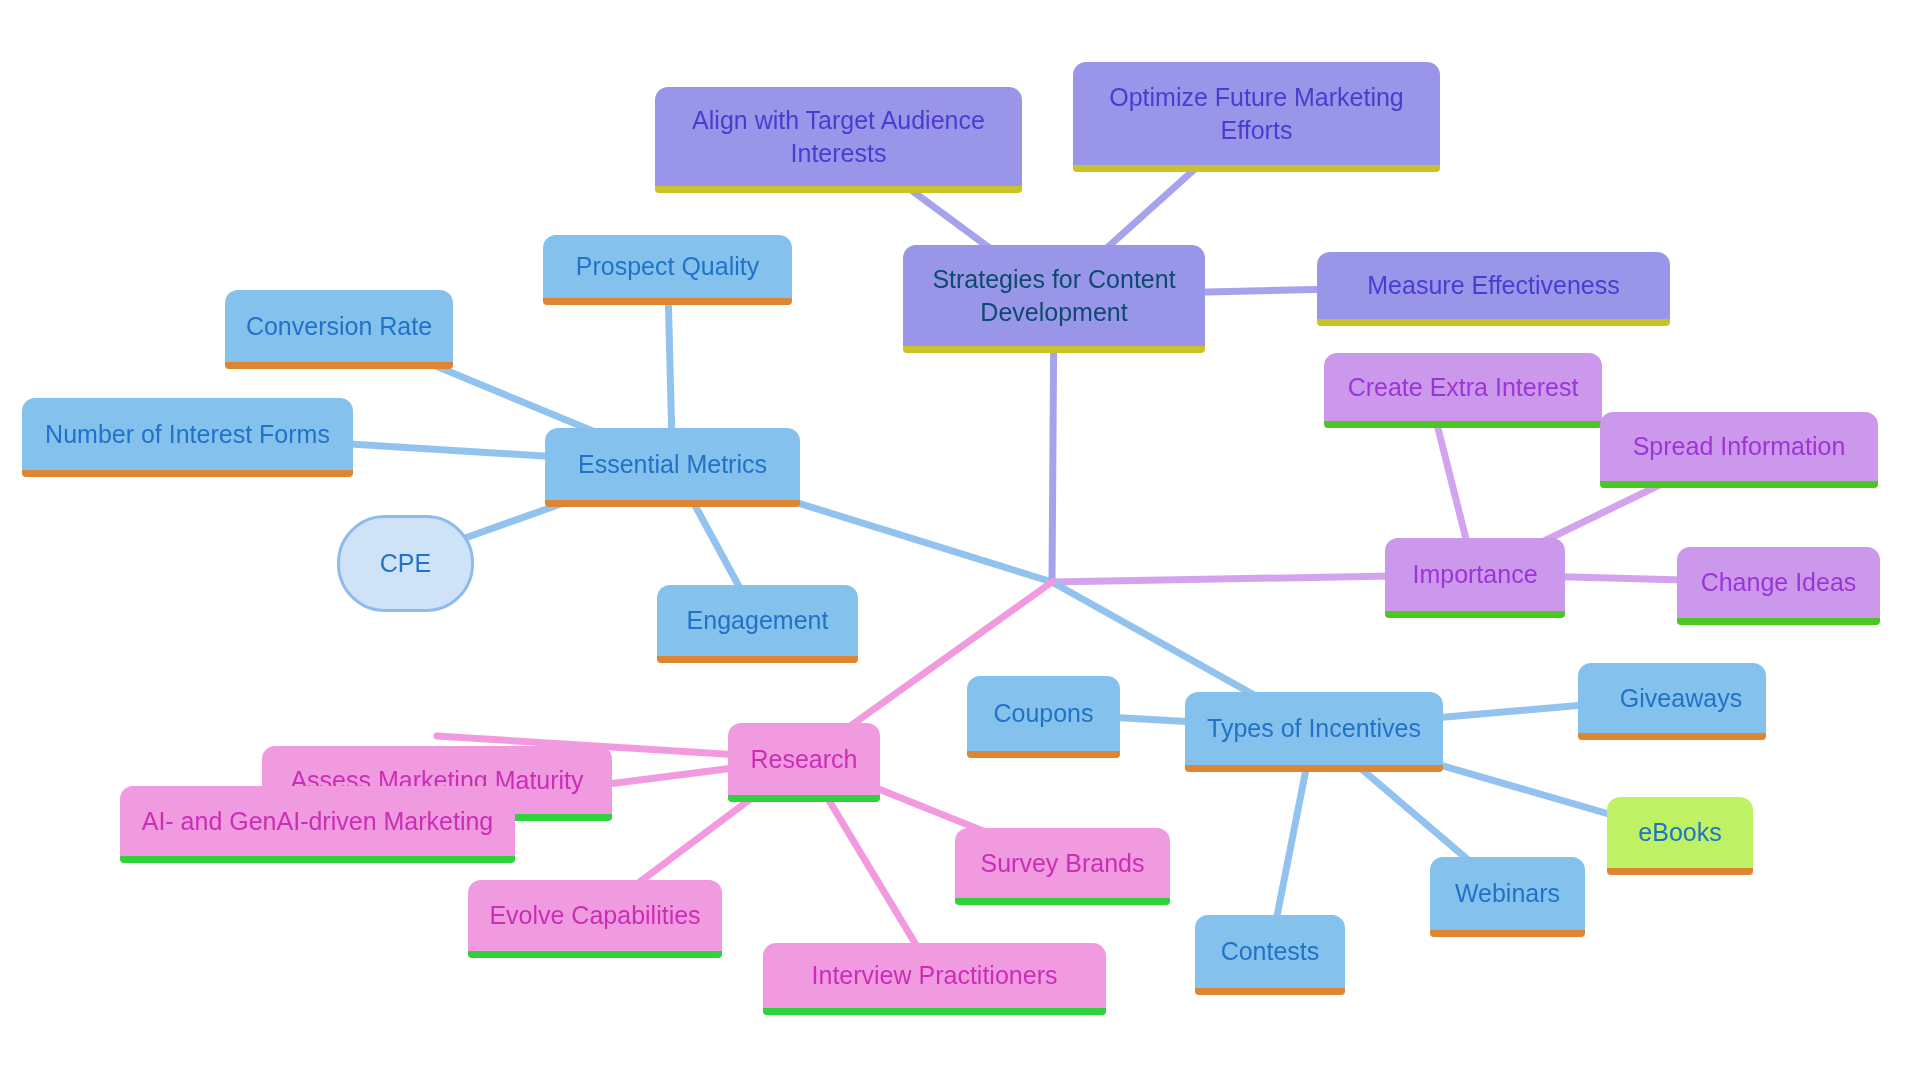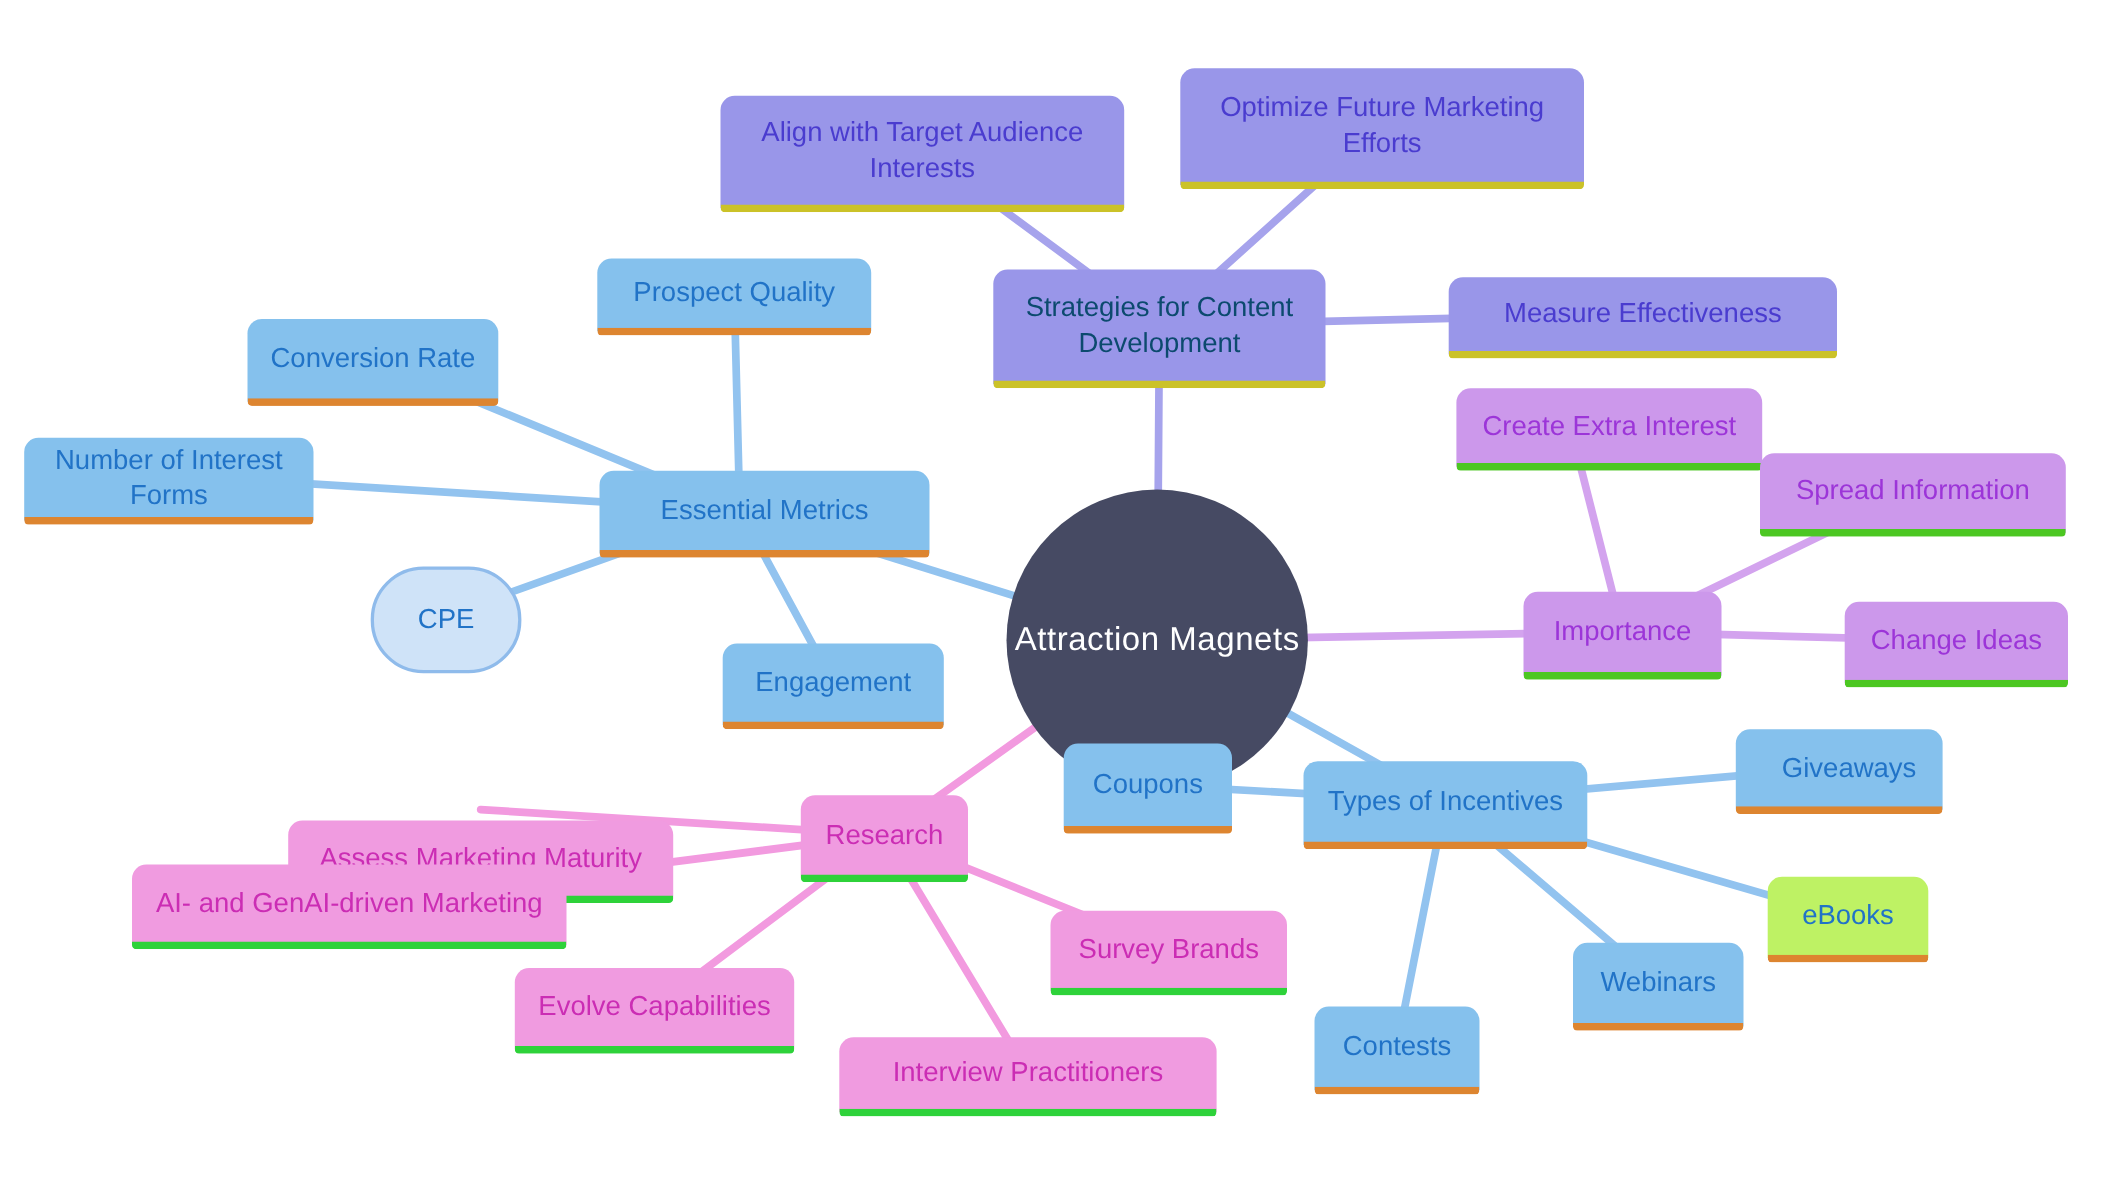--- a/index.html
+++ b/index.html
@@ -51,34 +51,31 @@
       <line x1="1314" y1="728.5" x2="1672.5" y2="832.5" stroke="#92C3EF" stroke-width="7" stroke-linecap="round"></line>
       <line x1="1314" y1="728.5" x2="1507.5" y2="893.5" stroke="#92C3EF" stroke-width="7" stroke-linecap="round"></line>
       <line x1="1314" y1="728.5" x2="1270" y2="951.5" stroke="#92C3EF" stroke-width="7" stroke-linecap="round"></line>
       <line x1="1052" y1="582" x2="804" y2="759" stroke="#F29ADF" stroke-width="7" stroke-linecap="round"></line>
       <line x1="804" y1="759" x2="437" y2="736" stroke="#F29ADF" stroke-width="7" stroke-linecap="round"></line>
       <line x1="804" y1="759" x2="317.5" y2="821" stroke="#F29ADF" stroke-width="7" stroke-linecap="round"></line>
       <line x1="804" y1="759" x2="595" y2="915.5" stroke="#F29ADF" stroke-width="7" stroke-linecap="round"></line>
       <line x1="804" y1="759" x2="934.5" y2="975.5" stroke="#F29ADF" stroke-width="7" stroke-linecap="round"></line>
       <line x1="804" y1="759" x2="1062.5" y2="863" stroke="#F29ADF" stroke-width="7" stroke-linecap="round"></line>
     </svg>
-  <div class="root-circle" id="root-node" style="left: 915px; top: 445px; width: 274px; height: 274px; background: rgb(70, 74, 99); color: rgb(255, 255, 255);">
-    <span>Attraction Magnets</span>
-  </div>
   <div id="nodes">
-      <div class="node" style="left: 545px; top: 428px; width: 300px; height: 72px; background: rgb(133, 193, 237); color: rgb(33, 115, 199); border-bottom-color: rgb(221, 133, 48);">
+      <div class="node" style="left: 545px; top: 428px; width: 255px; height: 72px; background: rgb(133, 193, 237); color: rgb(33, 115, 199); border-bottom-color: rgb(221, 133, 48);">
         <span>Essential Metrics</span>
       </div>
       <div class="node" style="left: 543px; top: 235px; width: 249px; height: 63px; background: rgb(133, 193, 237); color: rgb(33, 115, 199); border-bottom-color: rgb(221, 133, 48);">
         <span>Prospect Quality</span>
       </div>
       <div class="node" style="left: 225px; top: 290px; width: 228px; height: 72px; background: rgb(133, 193, 237); color: rgb(33, 115, 199); border-bottom-color: rgb(221, 133, 48);">
         <span>Conversion Rate</span>
       </div>
-      <div class="node" style="left: 22px; top: 398px; width: 263px; height: 72px; background: rgb(133, 193, 237); color: rgb(33, 115, 199); border-bottom-color: rgb(221, 133, 48);">
+      <div class="node" style="left: 22px; top: 398px; width: 331px; height: 72px; background: rgb(133, 193, 237); color: rgb(33, 115, 199); border-bottom-color: rgb(221, 133, 48);">
         <span>Number of Interest Forms</span>
       </div>
       <div class="node pill" style="left: 337px; top: 515px; width: 131px; height: 91px; background: rgb(207, 227, 248); color: rgb(33, 115, 199); border-color: rgb(143, 187, 235);">
         <span>CPE</span>
       </div>
       <div class="node" style="left: 657px; top: 585px; width: 201px; height: 71px; background: rgb(133, 193, 237); color: rgb(33, 115, 199); border-bottom-color: rgb(221, 133, 48);">
         <span>Engagement</span>
       </div>
       <div class="node" style="left: 903px; top: 245px; width: 302px; height: 101px; background: rgb(153, 150, 233); color: #0c4a6e; border-bottom-color: rgb(203, 194, 40);">
         <span>Strategies for Content Development</span>

